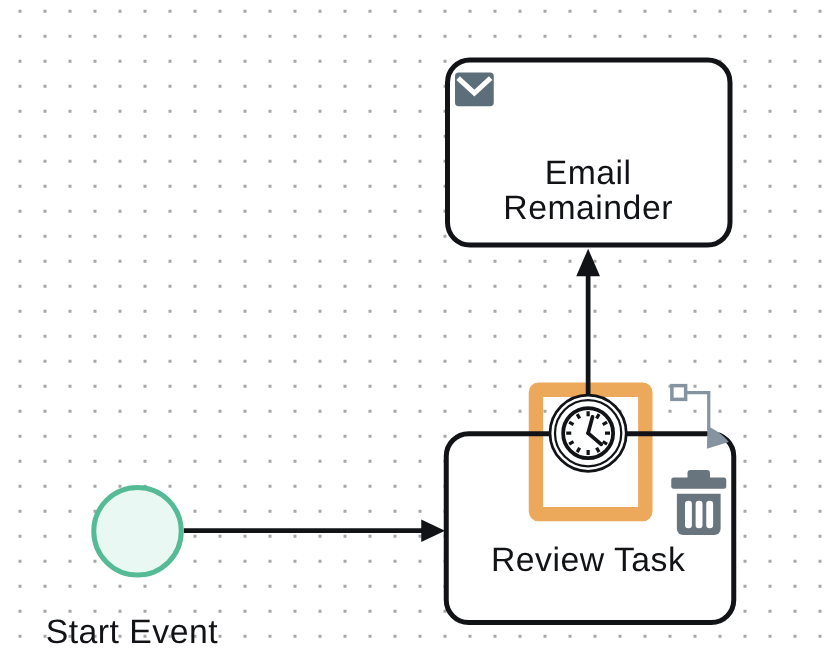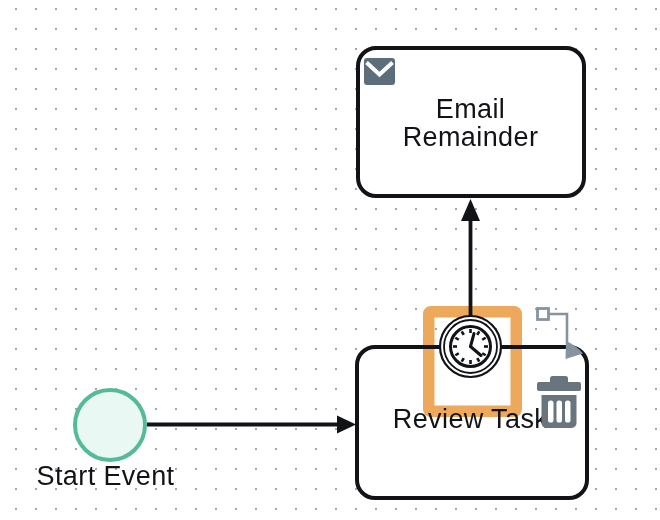--- a/index.html
+++ b/index.html
@@ -6,21 +6,21 @@
   body{width:660px;height:520px;overflow:hidden;background:#fff;
        font-family:"Liberation Sans", sans-serif;}
   .canvas{position:relative;width:660px;height:520px;background-color:#ffffff;
     background-image:radial-gradient(circle,#a6a6a6 1.15px,transparent 1.4px);
     background-size:20px 20px;background-position:6px -1px;}
   svg{position:absolute;left:0;top:0;}
   .diagram-layer{z-index:1;}
   .labels-layer{position:absolute;inset:0;z-index:2;}
   .contextpad-layer{z-index:3;}
   .bpmn-label{position:absolute;font-size:27px;line-height:28px;letter-spacing:0.4px;
-    color:#111316;text-align:center;white-space:normal;cursor:default;}
+    color:#111316;text-align:center;white-space:normal;cursor:default;margin-top:29px;}
   .label-start{left:25px;top:462px;width:161px;}
   .label-email{left:383px;top:95px;width:175px;}
   .label-review{left:360px;top:404px;width:221px;line-height:30px;}
   .label-timer{left:420px;top:389px;width:101px;}
 </style>
 </head>
 <body>
 
 <div class="canvas">
 

